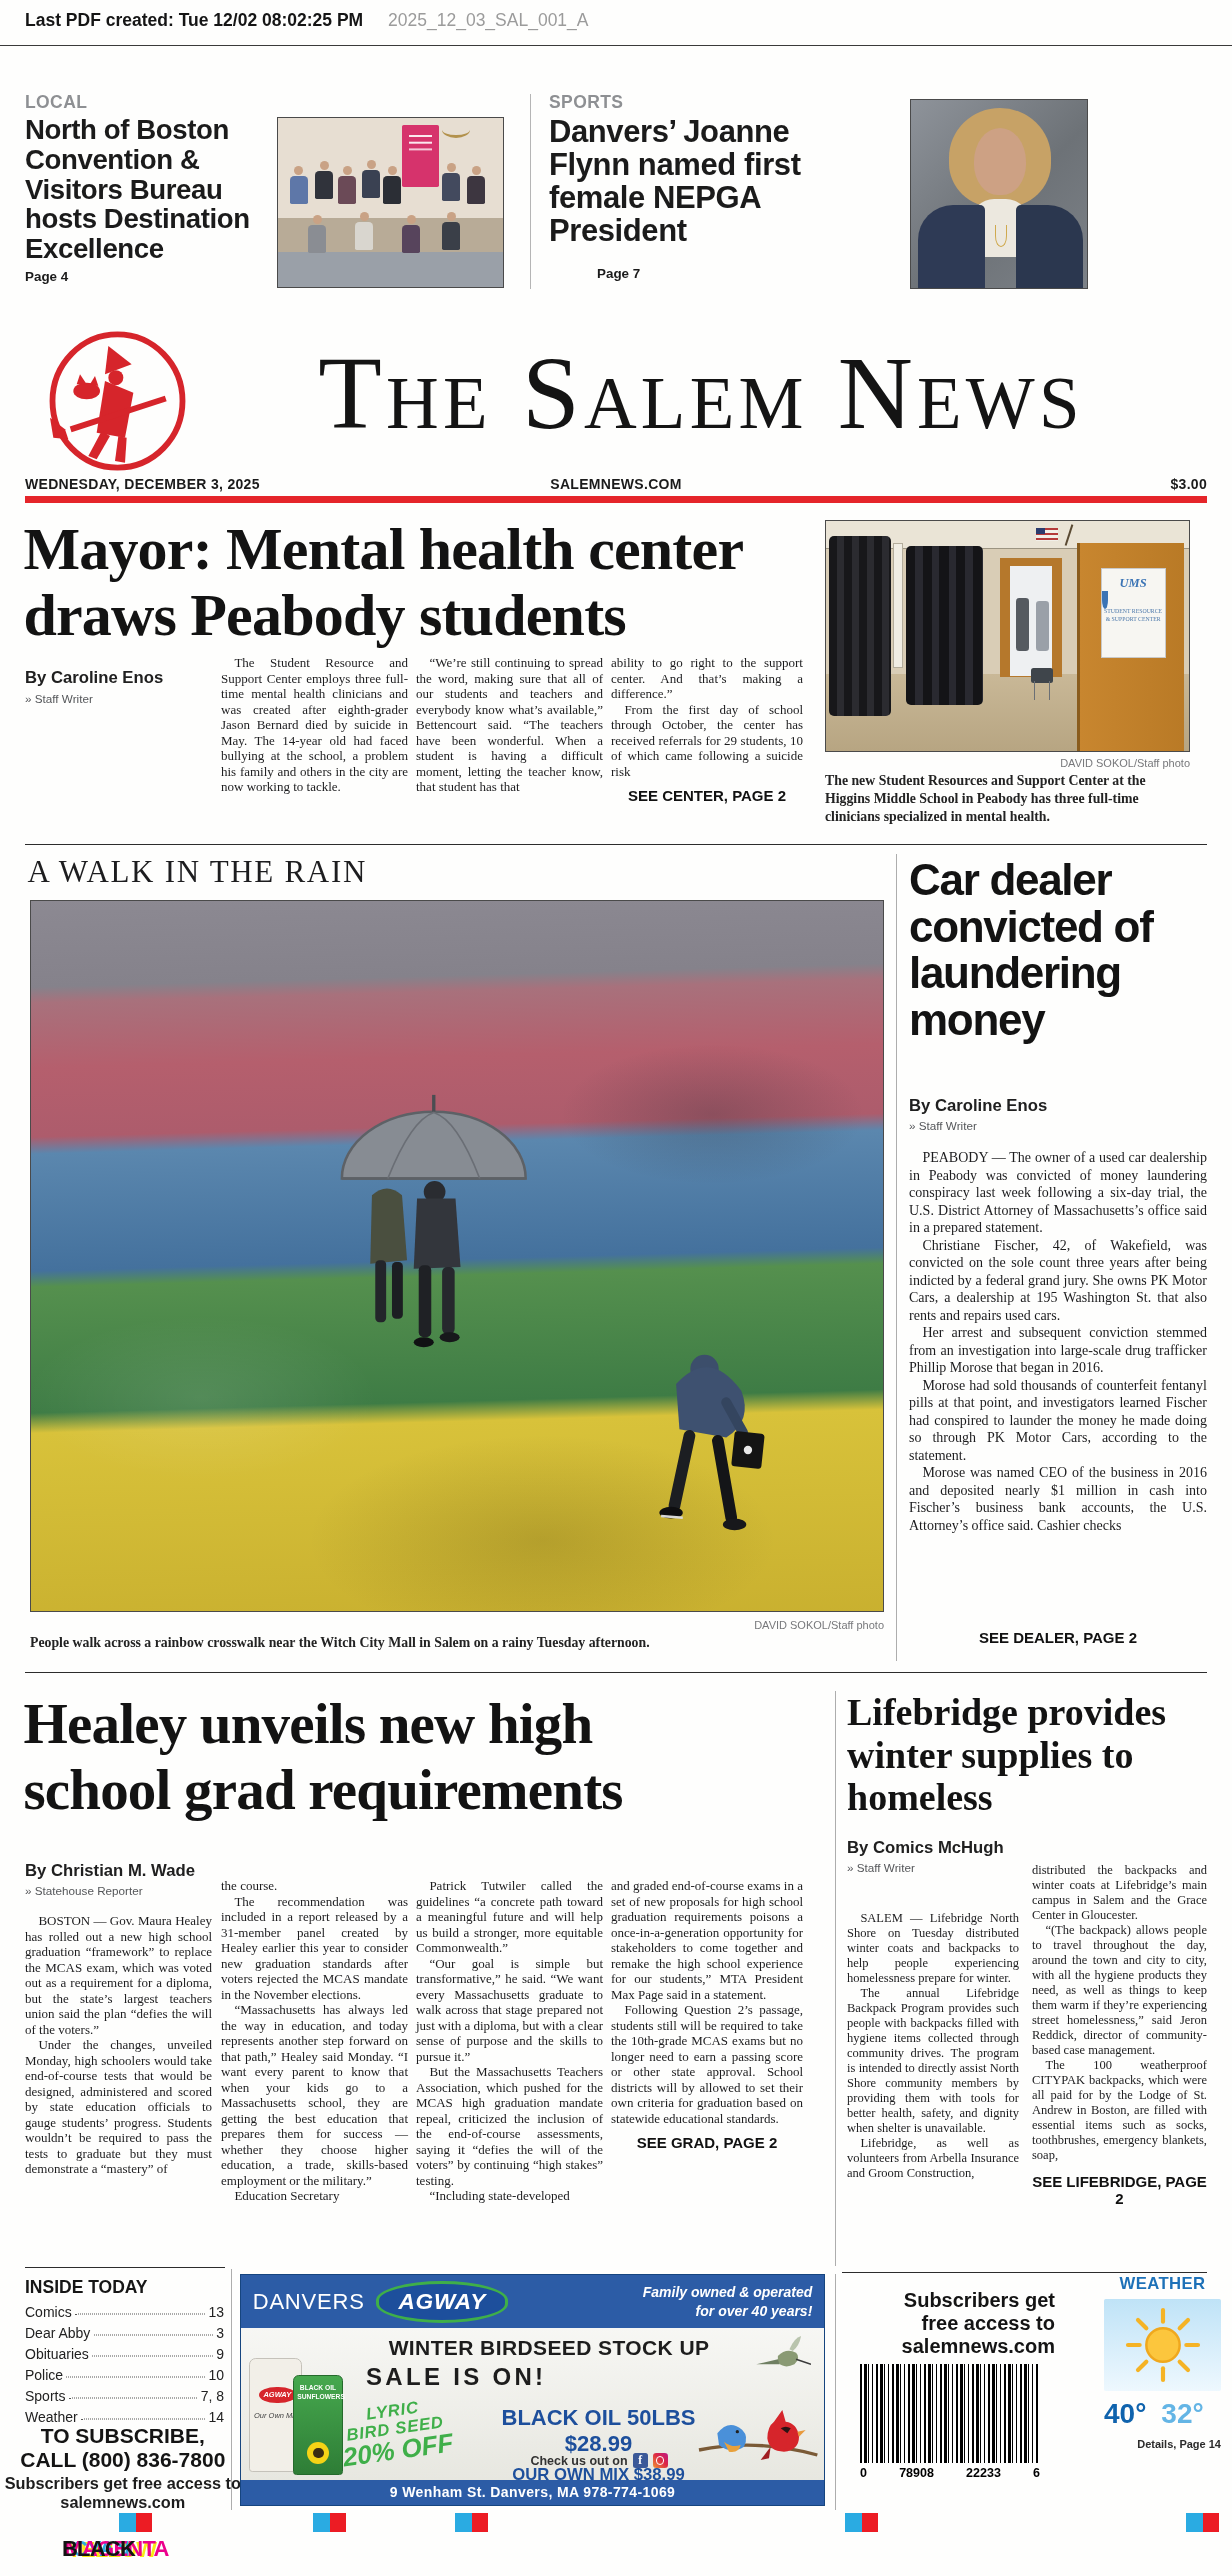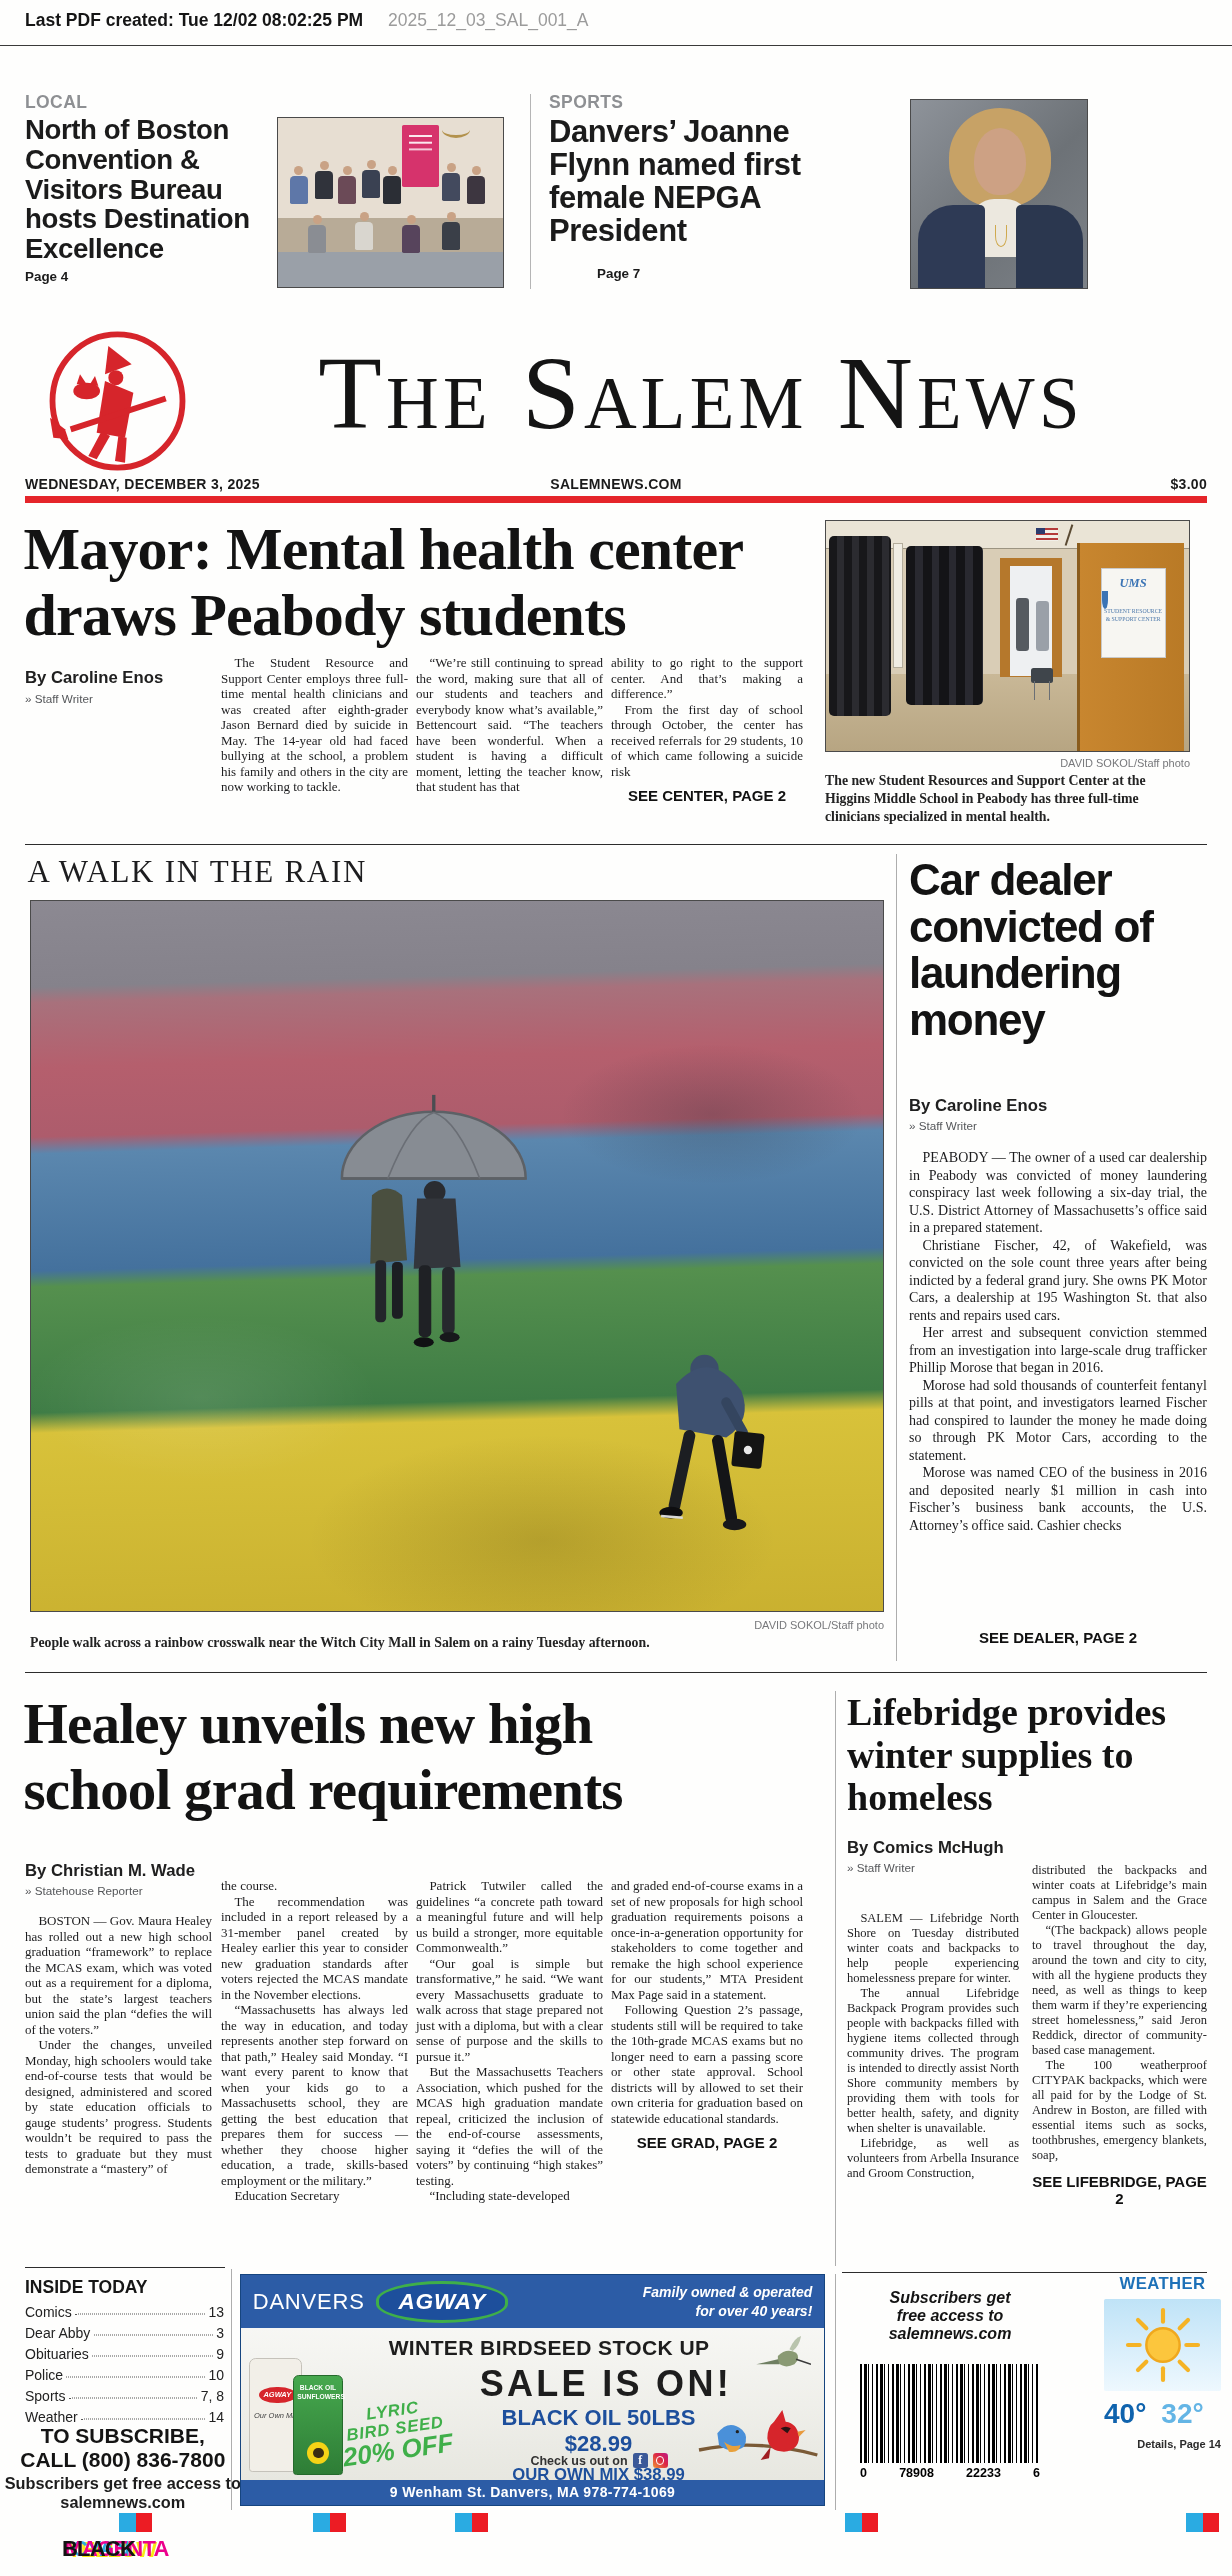--- a/index.html
+++ b/index.html
@@ -164,21 +164,21 @@
 
   
   #ad-box { left:240px; top:2274px; width:585px; height:232px; border:1.7px solid #16457f; background:#fff; }
   #ad-top { position:absolute; left:0; top:0; right:0; height:53px; background:#2c5ca6; display:flex; align-items:center; padding:0 11.7px; gap:11.7px; }
   #ad-store { font-weight:400; font-size:22px; color:#fff; letter-spacing:0.8px; }
   #agway-logo { width:132px; height:42px; background:#1d4f9c; border:3.3px solid #3faf49; border-radius:50% / 46%; display:flex; align-items:center; justify-content:center; }
   #agway-logo span { color:#fff; font-weight:700; font-style:italic; font-size:22.6px; letter-spacing:0.8px; }
   #ad-tag { margin-left:auto; text-align:right; color:#fff; font-style:italic; font-weight:700; font-size:14px; line-height:1.3; }
   #ad-main { position:absolute; left:0; top:53px; right:0; height:152px; background:linear-gradient(180deg,#f7f7f4,#e7e7e0); }
   #ad-h1 { position:absolute; left:125px; right:92px; top:8.4px; text-align:center; font-weight:700; font-size:21px; color:#1d1d1d; letter-spacing:0.4px; }
-  #ad-h2 { position:absolute; left:125px; right:92px; top:35px; text-align:right; font-weight:700; font-size:36px; color:#1d1d1d; letter-spacing:3.3px; }
+  #ad-h2 { position:absolute; left:125px; right:92px; top:35px; text-align:left; font-weight:700; font-size:24px; color:#1d1d1d; letter-spacing:3.3px; }
   #ad-promo { position:absolute; left:99px; top:74px; transform:rotate(-8deg); color:#3faf49; font-weight:700; font-style:italic; text-align:center; line-height:1.05; }
   #ad-promo .p1,#ad-promo .p2 { font-size:16.7px; letter-spacing:0.8px; display:block; }
   #ad-promo .p3 { font-size:26px; display:block; }
   #ad-prices { position:absolute; left:224px; top:77px; width:267px; text-align:center; color:#1d4f9c; font-weight:700; }
   #ad-price1 { font-size:22px; }
   #ad-price2 { font-size:16.7px; margin-top:8.4px; }
   #ad-social { position:absolute; left:251px; top:125px; width:214px; display:flex; align-items:center; justify-content:center; gap:5px; font-size:12.5px; font-weight:700; color:#333; font-family:"Liberation Sans",sans-serif; }
   .fb-ic { width:15px; height:15px; background:#3b5998; border-radius:2.5px; color:#fff; font-weight:700; text-align:center; line-height:15px; font-size:11.7px; font-family:"Liberation Serif",serif; }
   .ig-ic { width:15px; height:15px; border-radius:3.3px; background:linear-gradient(45deg,#f09433,#dc2743 55%,#bc1888); position:relative; }
   .ig-ic::after { content:""; position:absolute; inset:3.3px; border:1.7px solid #fff; border-radius:50%; }
@@ -186,21 +186,21 @@
   
   #bag-white { position:absolute; left:8.4px; bottom:8.4px; width:53px; height:114px; background:#f2efe8; border:0.8px solid #c5c2ba; border-radius:6.7px 6.7px 3.3px 3.3px; }
   #bag-white .oval { position:absolute; left:8.4px; top:28px; width:37px; height:16.7px; background:#d6252b; border-radius:50%; color:#fff; font-size:7.5px; font-weight:700; font-style:italic; text-align:center; line-height:16.7px; }
   #bag-white .mix { position:absolute; left:0; right:0; top:52px; text-align:center; font-style:italic; font-size:7.5px; color:#444; }
   #bag-green { position:absolute; left:52px; bottom:5px; width:50px; height:100px; background:linear-gradient(180deg,#46a84e,#2e7d36); border-radius:5.8px 5.8px 3.3px 3.3px; border:0.8px solid #256a2c; }
   #bag-green .lbl { position:absolute; left:3.3px; right:3.3px; top:8.4px; text-align:center; color:#fff; font-weight:700; font-size:6.7px; line-height:1.25; }
   #bag-green .flower { position:absolute; left:13.4px; bottom:10px; width:22px; height:22px; background:#f5d316; border-radius:50%; }
   #bag-green .flower::after { content:""; position:absolute; inset:5.8px; background:#3a2c12; border-radius:50%; }
 
   
-  #sub-promo { left:845px; top:2289px; width:210px; text-align:center; font-weight:700; font-size:16px; line-height:1.14; color:#141414;font-style:italic; }
+  #sub-promo { left:845px; top:2289px; width:210px; text-align:right; font-weight:700; font-size:20px; line-height:1.14; color:#141414; }
   #barcode { left:860px; top:2364px; width:180px; }
   #barcode .bars { height:99px; background:
      repeating-linear-gradient(90deg,#000 0 1.7px,#fff 1.7px 4.2px,#000 4.2px 6.7px,#fff 6.7px 8.4px,#000 8.4px 9.2px,#fff 9.2px 12.5px,#000 12.5px 13.4px,#fff 13.4px 16px); }
   #barcode .digits { display:flex; justify-content:space-between; font-family:"Liberation Sans",sans-serif; font-size:12.5px; font-weight:700; margin-top:2.5px; color:#000; }
 
   
   #weather { left:1104px; top:2274px; width:117px; }
   #w-title { text-align:center; color:#1d71b8; font-weight:700; font-size:16.7px; letter-spacing:0.4px; }
   #w-icon { margin-top:5px; height:92px; background:linear-gradient(180deg,#bfe3f7,#eef8fe); border-radius:1.7px; display:flex; align-items:center; justify-content:center; }
   #w-temps { display:flex; justify-content:flex-start; gap:15px; margin-top:6.7px; font-family:"Liberation Sans",sans-serif; }

